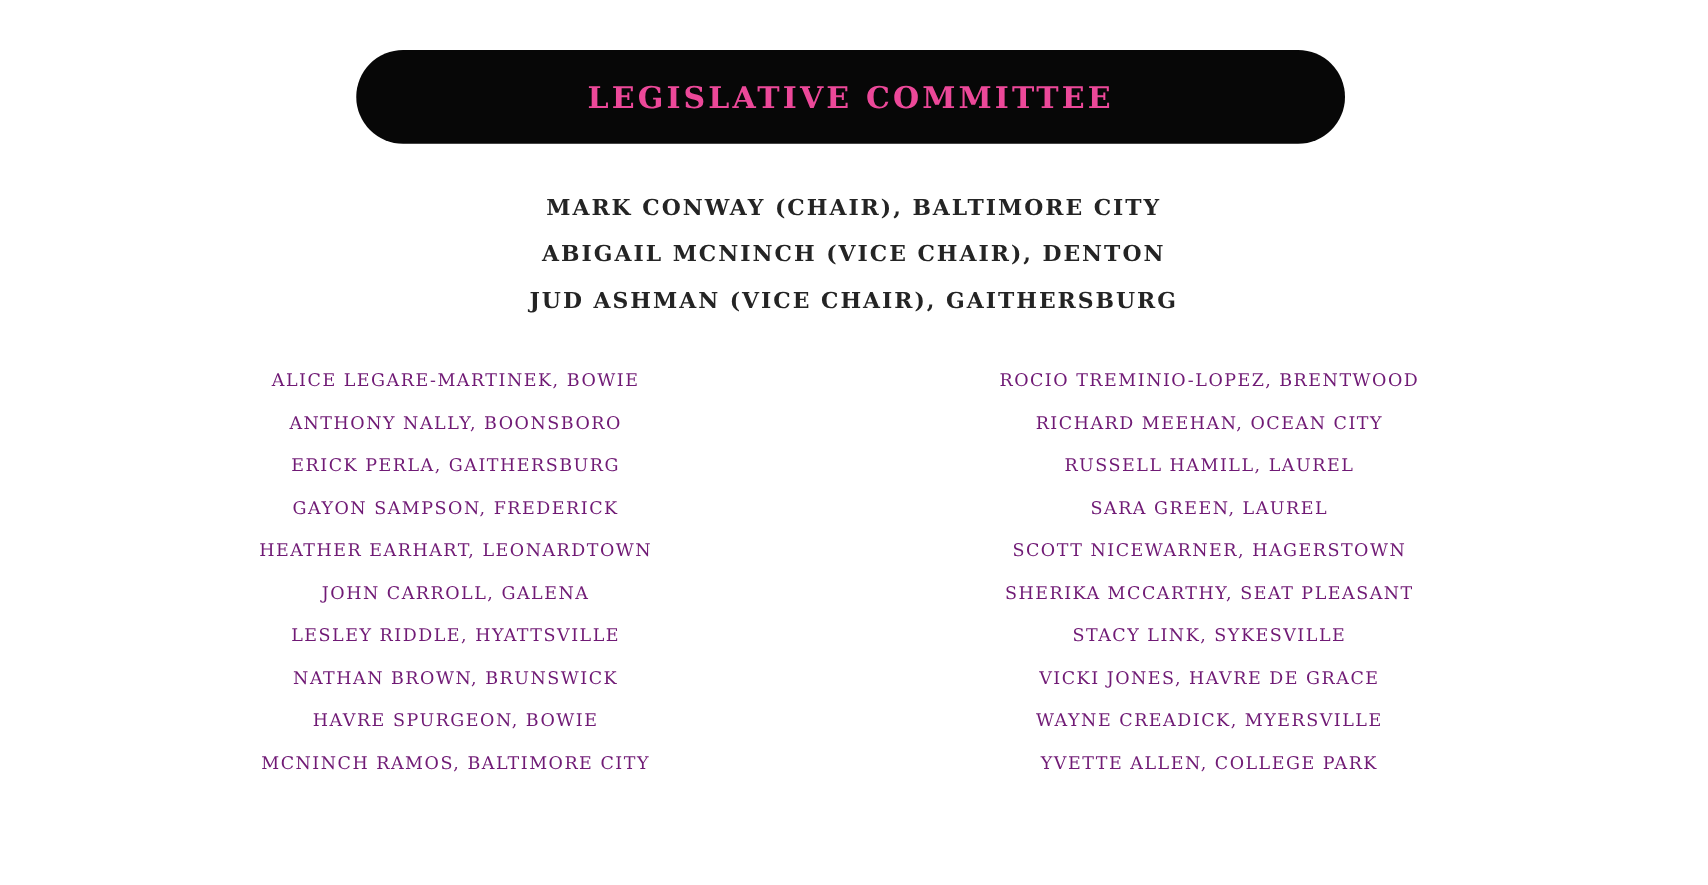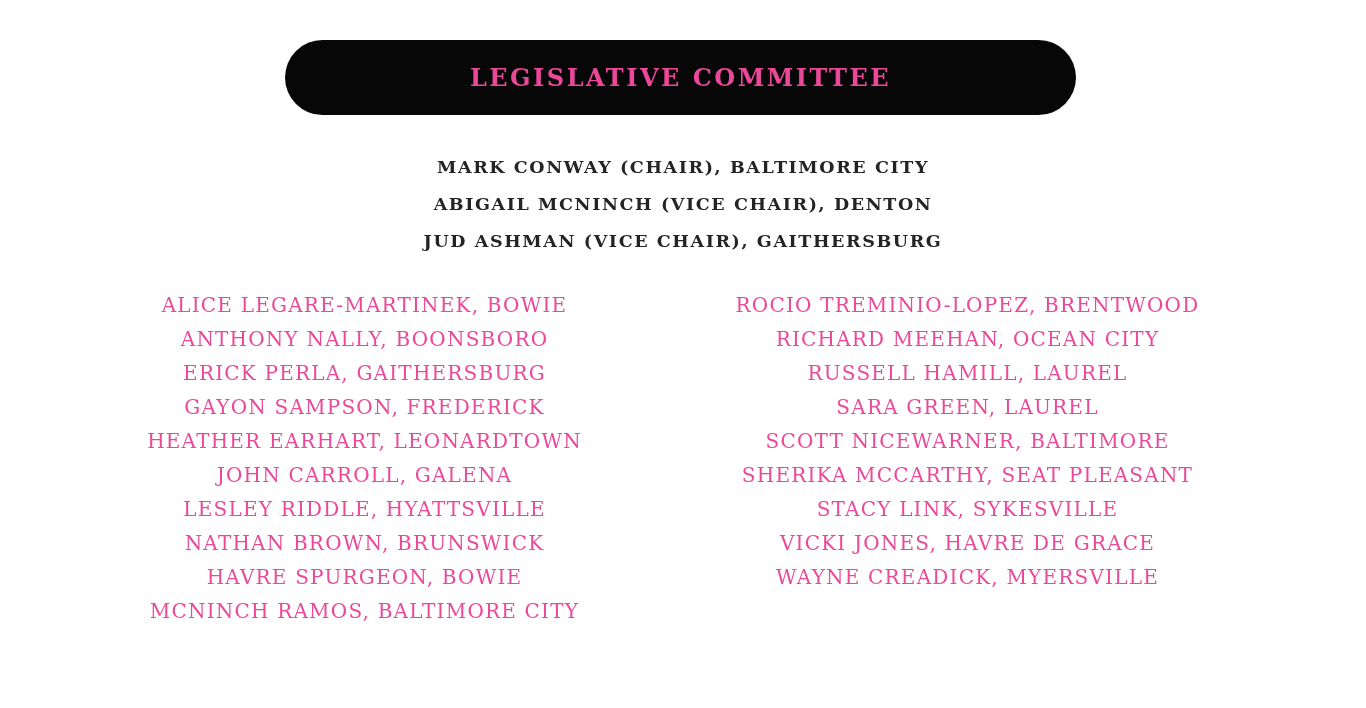--- a/index.html
+++ b/index.html
@@ -53,25 +53,25 @@
     left: 63px;
     top: 288px;
     width: 1206px;
     display: grid;
     grid-template-columns: 1fr 1fr;
   }
   .member-column {
     text-align: center;
   }
   .member-line {
-    font-size: 20px;
+    font-size: 14px;
     font-weight: 400;
     letter-spacing: 1.2px;
     line-height: 34px;
-    color: #ec4899;
+    color: #701a75;
     white-space: nowrap;
     text-align: center;
   }
 </style>
 </head>
 <body>
 
 <div class="banner">
   <span class="banner-title">LEGISLATIVE COMMITTEE</span>
 </div>
@@ -93,19 +93,20 @@
     <div class="member-line">LESLEY RIDDLE, HYATTSVILLE</div>
     <div class="member-line">NATHAN BROWN, BRUNSWICK</div>
     <div class="member-line">HAVRE SPURGEON, BOWIE</div>
     <div class="member-line">MCNINCH RAMOS, BALTIMORE CITY</div>
   </div>
   <div class="member-column">
     <div class="member-line">ROCIO TREMINIO-LOPEZ, BRENTWOOD</div>
     <div class="member-line">RICHARD MEEHAN, OCEAN CITY</div>
     <div class="member-line">RUSSELL HAMILL, LAUREL</div>
     <div class="member-line">SARA GREEN, LAUREL</div>
-    <div class="member-line">SCOTT NICEWARNER, BALTIMORE</div>
+    <div class="member-line">SCOTT NICEWARNER, HAGERSTOWN</div>
     <div class="member-line">SHERIKA MCCARTHY, SEAT PLEASANT</div>
     <div class="member-line">STACY LINK, SYKESVILLE</div>
     <div class="member-line">VICKI JONES, HAVRE DE GRACE</div>
     <div class="member-line">WAYNE CREADICK, MYERSVILLE</div>
+    <div class="member-line">YVETTE ALLEN, COLLEGE PARK</div>
   </div>
 </div>
 
 </body></html>

